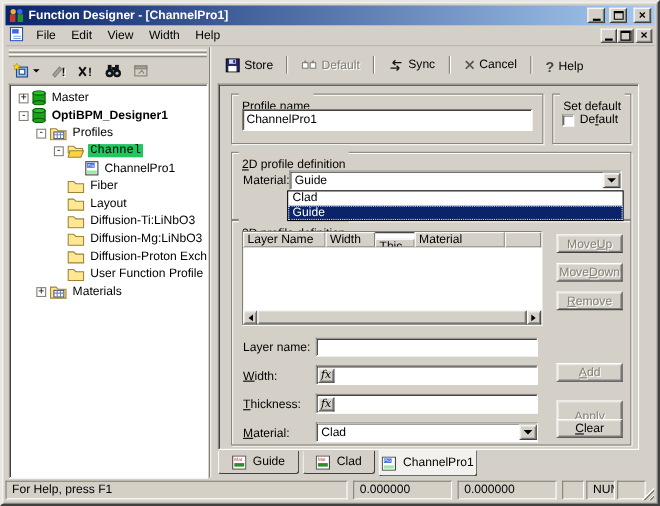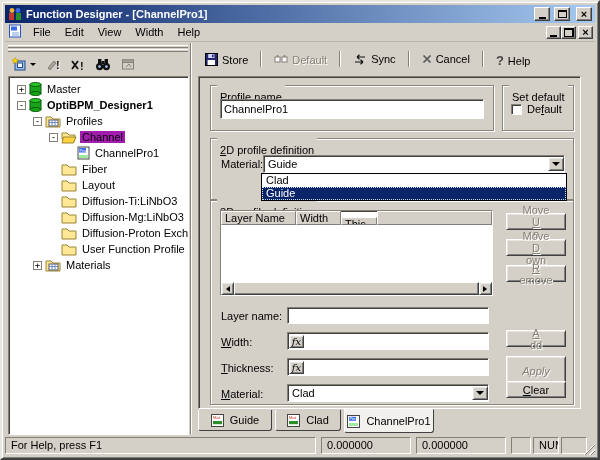--- a/index.html
+++ b/index.html
@@ -55,42 +55,42 @@
   .tree-panel { position: absolute; left: 6px; top: 74px; width: 181px; height: 359px;
     background: #fff; border: 1px solid; border-color: #848075 #fff #fff #848075;
     box-shadow: inset 1px 1px 0 #404040; padding: 4px 0 0 0; overflow: hidden; }
   .trow { display: flex; align-items: center; height: 16px; gap: 3px; white-space: nowrap; }
   .expander { flex: 0 0 auto; width: 9px; height: 9px; border: 1px solid #848075; background: #fff;
     font-size: 9px; line-height: 7px; text-align: center; font-family: "DejaVu Sans Mono", monospace; }
   .expander.empty { border: none; background: transparent; }
   .ticon { flex: 0 0 auto; display: flex; }
   .tlabel { padding: 0 2px; }
   .tlabel.bold { font-weight: bold; }
-  .tlabel.sel { background: #a21caf; }
+  .tlabel.sel { background: #22c55e; font-family: Liberation Mono, monospace; }
   .lv0 { padding-left: 8px; } .lv1 { padding-left: 24px; } .lv2 { padding-left: 40px; } .lv3 { padding-left: 56px; }
 
   
   .client { position: absolute; left: 196px; top: 74px; width: 383px; height: 333px;
     background: #d4d0c8; border: 1px solid; border-color: #848075 #fff #fff #848075;
     box-shadow: inset 1px 1px 0 #404040; }
 
   .groupbox { position: absolute; border: 1px solid #87857c;
     box-shadow: 1px 1px 0 #fff, inset 1px 1px 0 #fff; }
   .legend { position: absolute; top: -7px; left: 6px; background: #d4d0c8; padding: 12px 3px; line-height: 12px; }
   .mn { text-decoration: underline; }
 
   .field { background: #fff; border: 1px solid; border-color: #848075 #fff #fff #848075;
     box-shadow: inset 1px 1px 0 #404040; display: flex; align-items: center; }
   .field input { border: none; outline: none; background: transparent; flex: 1; min-width: 0;
     font-family: "Liberation Sans", sans-serif; font-size: 11px; padding: 0 3px; }
 
   .btn { background: #d4d0c8; border: 1px solid; border-color: #fff #404040 #404040 #fff;
     box-shadow: inset 1px 1px 0 #e8e6e0, inset -1px -1px 0 #808080;
     display: flex; align-items: center; justify-content: center; font-size: 11px; }
-  .btn.dis { color: #848075; text-shadow: 1px 1px 0 #fff; flex-direction: column; }
+  .btn.dis { color: #848075; text-shadow: 1px 1px 0 #fff; }
 
   .combo { display: flex; }
   .combo .cval { flex: 1; padding: 1px 4px; }
   .combo-btn { width: 16px; display: flex; align-items: center; justify-content: center; }
   .tri-down { width: 0; height: 0; border: 4px solid transparent; border-top: 4px solid #000; margin-top: 4px; }
 
   .droplist { position: absolute; background: #fff; border: 1px solid #000; z-index: 50; }
   .dropitem { height: 13px; line-height: 13px; padding: 0 4px; }
   .dropitem.sel { background: #0a246a; color: #fff; outline: 1px dotted #cfe0ff; outline-offset: -1px; }
 
@@ -425,20 +425,21 @@
     </div>
 
     <div class="groupbox" style="left:11px; top:123px; width:364px; height:205px;">
       <span class="legend"><span></span><span class="mn">3</span><span>D profile definition</span></span>
 
       <div class="gridtable" style="left:9px; top:9px; width:273px; height:86px;">
         <div class="ghead">
           <span class="gcell" style="width:75px;">Layer Name</span>
           <span class="gcell" style="width:45px;">Width</span>
           <span class="gcell" style="width:36px;margin-top:6px;">Thic...</span>
+          <span class="gcell" style="width:82px;">Material</span>
           <span class="gcell" style="flex:1;"></span>
         </div>
         <div class="gbody"></div>
         <div class="hscroll">
           <span class="btn sbtn">
               <span class="tri-l"></span>
             </span>
           <span class="sthumb"></span>
           <span class="btn sbtn">
               <span class="tri-r"></span>
@@ -485,21 +486,21 @@
         <span class="btn combo-btn">
             <span class="tri-down"></span>
           </span>
       </div>
 
       <div class="btn dis" style="position:absolute; left:295px; top:129px; width:60px; height:17px;">
           <span></span>
           <span class="mn">A</span>
           <span>dd</span>
         </div>
-      <div class="btn dis" style="position:absolute; left:295px; top:155px; width:60px; height:29px;font-style:italic;">Apply</div>
+      <div class="btn dis" style="position:absolute; left:295px; top:163px; width:60px; height:29px;">Apply</div>
       <div class="btn" style="position:absolute; left:295px; top:180px; width:60px; height:17px;">
           <span></span>
           <span class="mn">C</span>
           <span>lear</span>
         </div>
     </div>
   </div>
 
   <div class="tabbar">
     <div class="tab" style="width:74px;">

